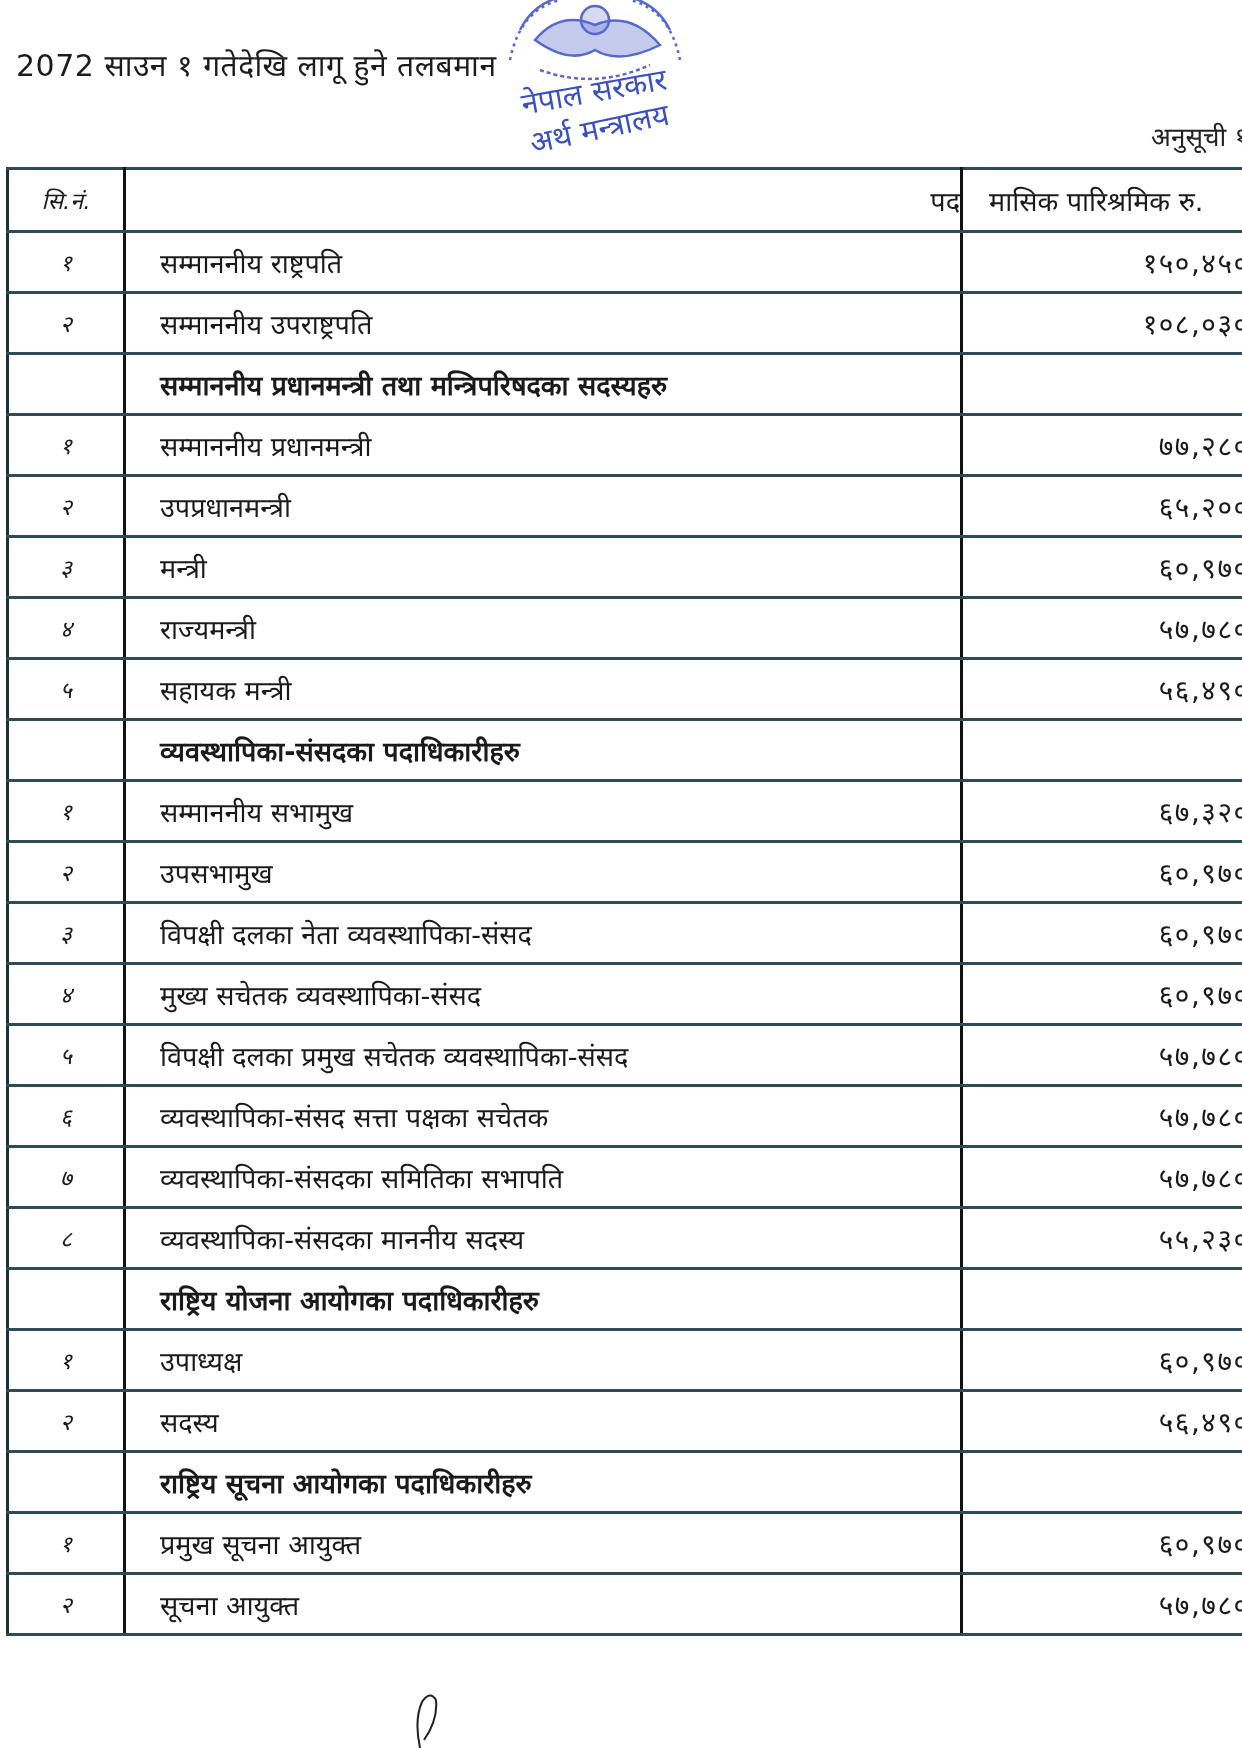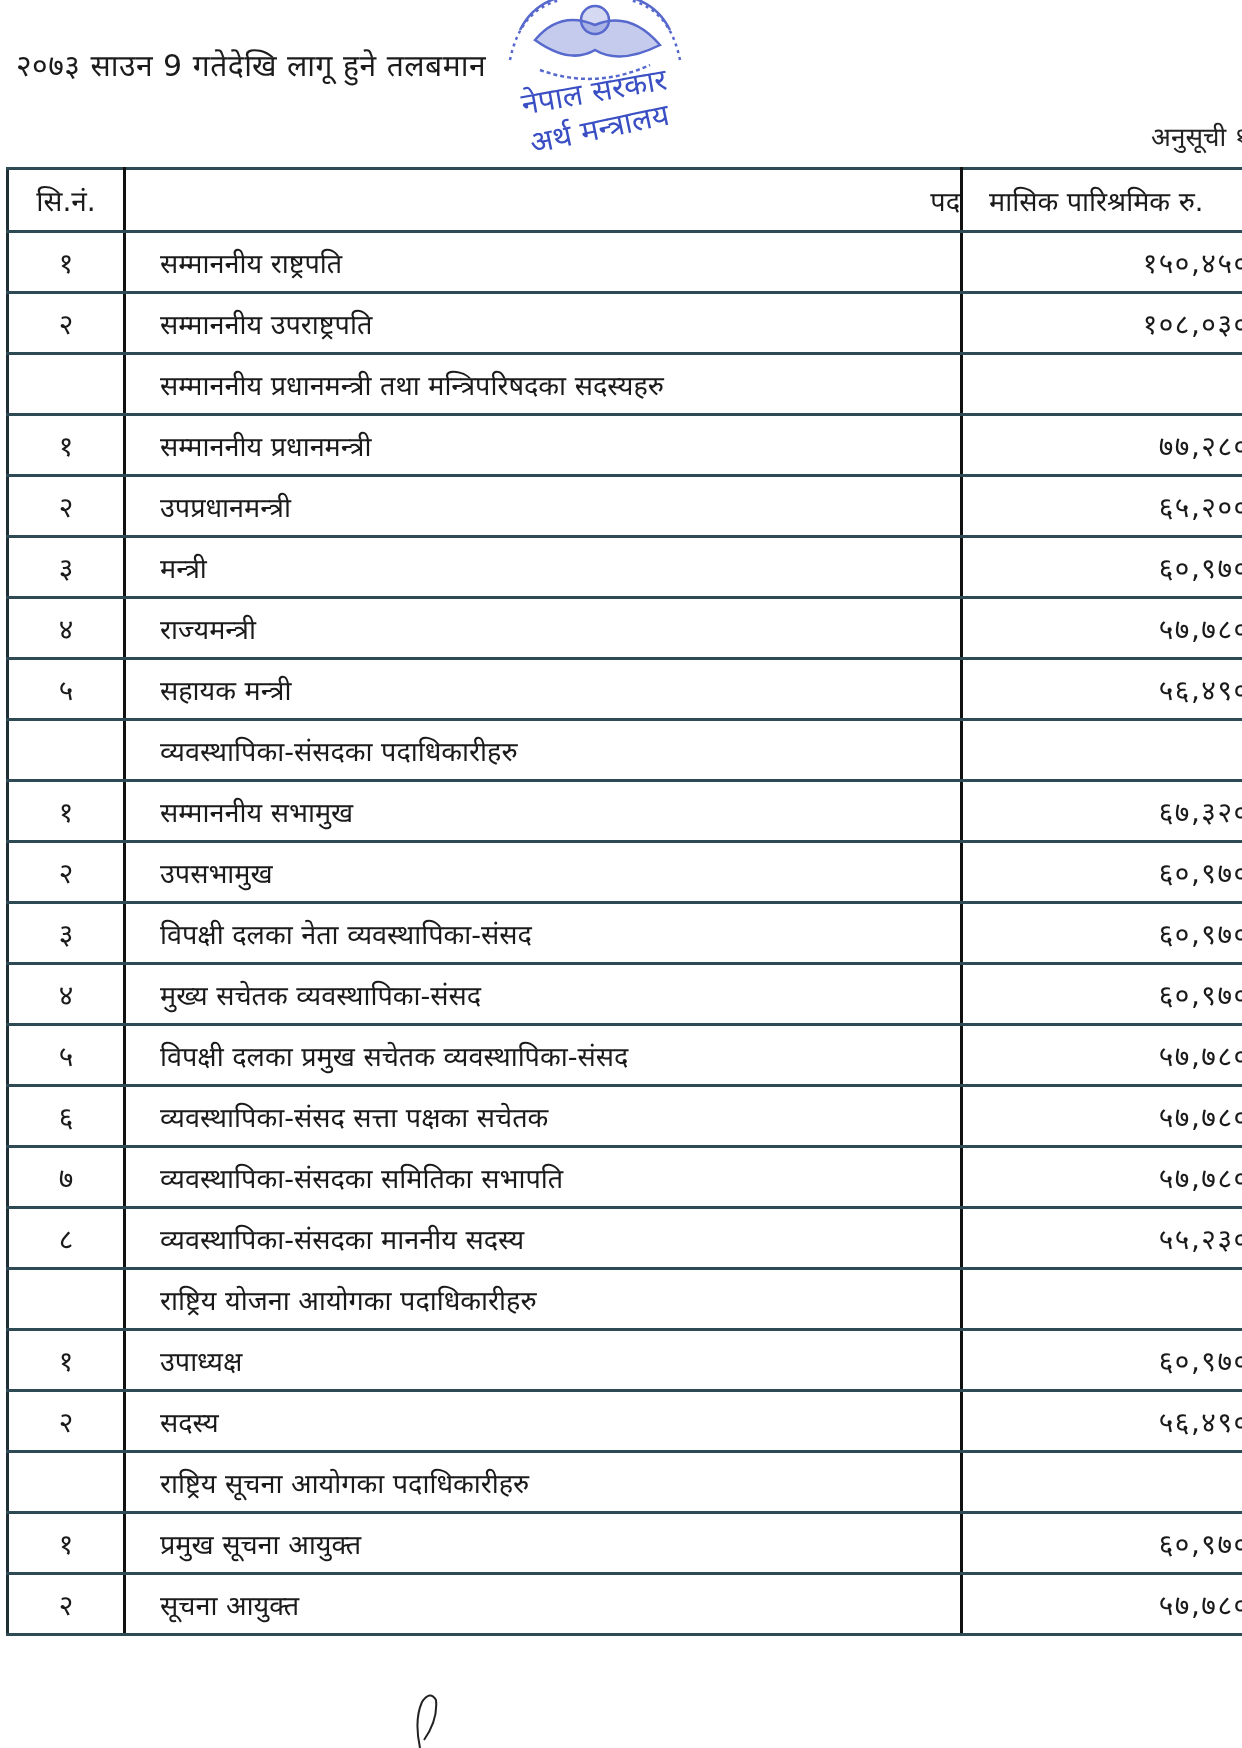--- a/index.html
+++ b/index.html
@@ -32,42 +32,42 @@
   col.c-amt { width: 296px; }
   td, th {
     border-top: 3px solid #2d4a55;
     border-bottom: 3px solid #2d4a55;
     height: 58px; padding: 0; vertical-align: middle;
     font-weight: normal;
   }
   th { height: 60px; }
   td.sn, th.sn {
     border-left: 3px solid #1e2f36; border-right: 3px solid #111;
-    text-align: center; font-size: 28px;
+    text-align: center; font-size: 23px; font-style: italic;
   }
   td.post, th.post {
     border-right: 3px solid #111; padding-left: 34px; font-size: 27px;
   }
   th.post { text-align: right; padding-left: 16px; }
   td.amt, th.amt {
     text-align: right; padding-right: 8px; font-size: 28px;
     letter-spacing: 1.5px; overflow: hidden; white-space: nowrap;
   }
   th.amt { text-align: left; padding-left: 26px; font-size: 27px; letter-spacing: 0; }
-  tr.section td.post { font-weight: normal; font-size: 27px; margin-left: 32px; }
+  tr.section td.post { font-weight: bold; font-size: 27px; margin-left: 32px; }
   .signature {
     position: absolute; left: 400px; top: 1690px; width: 60px; height: 60px;
   }
 </style>
 </head>
 <body>
 
 <div>
 
-  <div class="doc-title">२०७३ साउन 9 गतेदेखि लागू हुने तलबमान</div>
+  <div class="doc-title">2072 साउन १ गतेदेखि लागू हुने तलबमान</div>
 
   <div class="seal">
     <svg viewBox="0 0 190 185">
       <g fill="none" stroke="#3a4fc4" stroke-width="2.5" opacity="0.85">
         <path d="M20 60 Q40 20 95 25 Q150 20 170 60"></path>
         <path d="M35 70 Q60 40 95 55 Q130 40 160 75 Q120 95 95 80 Q70 95 35 70 Z" fill="#3a4fc4" fill-opacity="0.35"></path>
         <path d="M10 90 Q20 40 60 30" stroke-dasharray="3 4"></path>
         <path d="M180 90 Q170 40 130 30" stroke-dasharray="3 4"></path>
         <circle cx="95" cy="50" r="14" fill="#3a4fc4" fill-opacity="0.25"></circle>
         <path d="M40 100 Q95 120 150 95" stroke-dasharray="4 3"></path>

